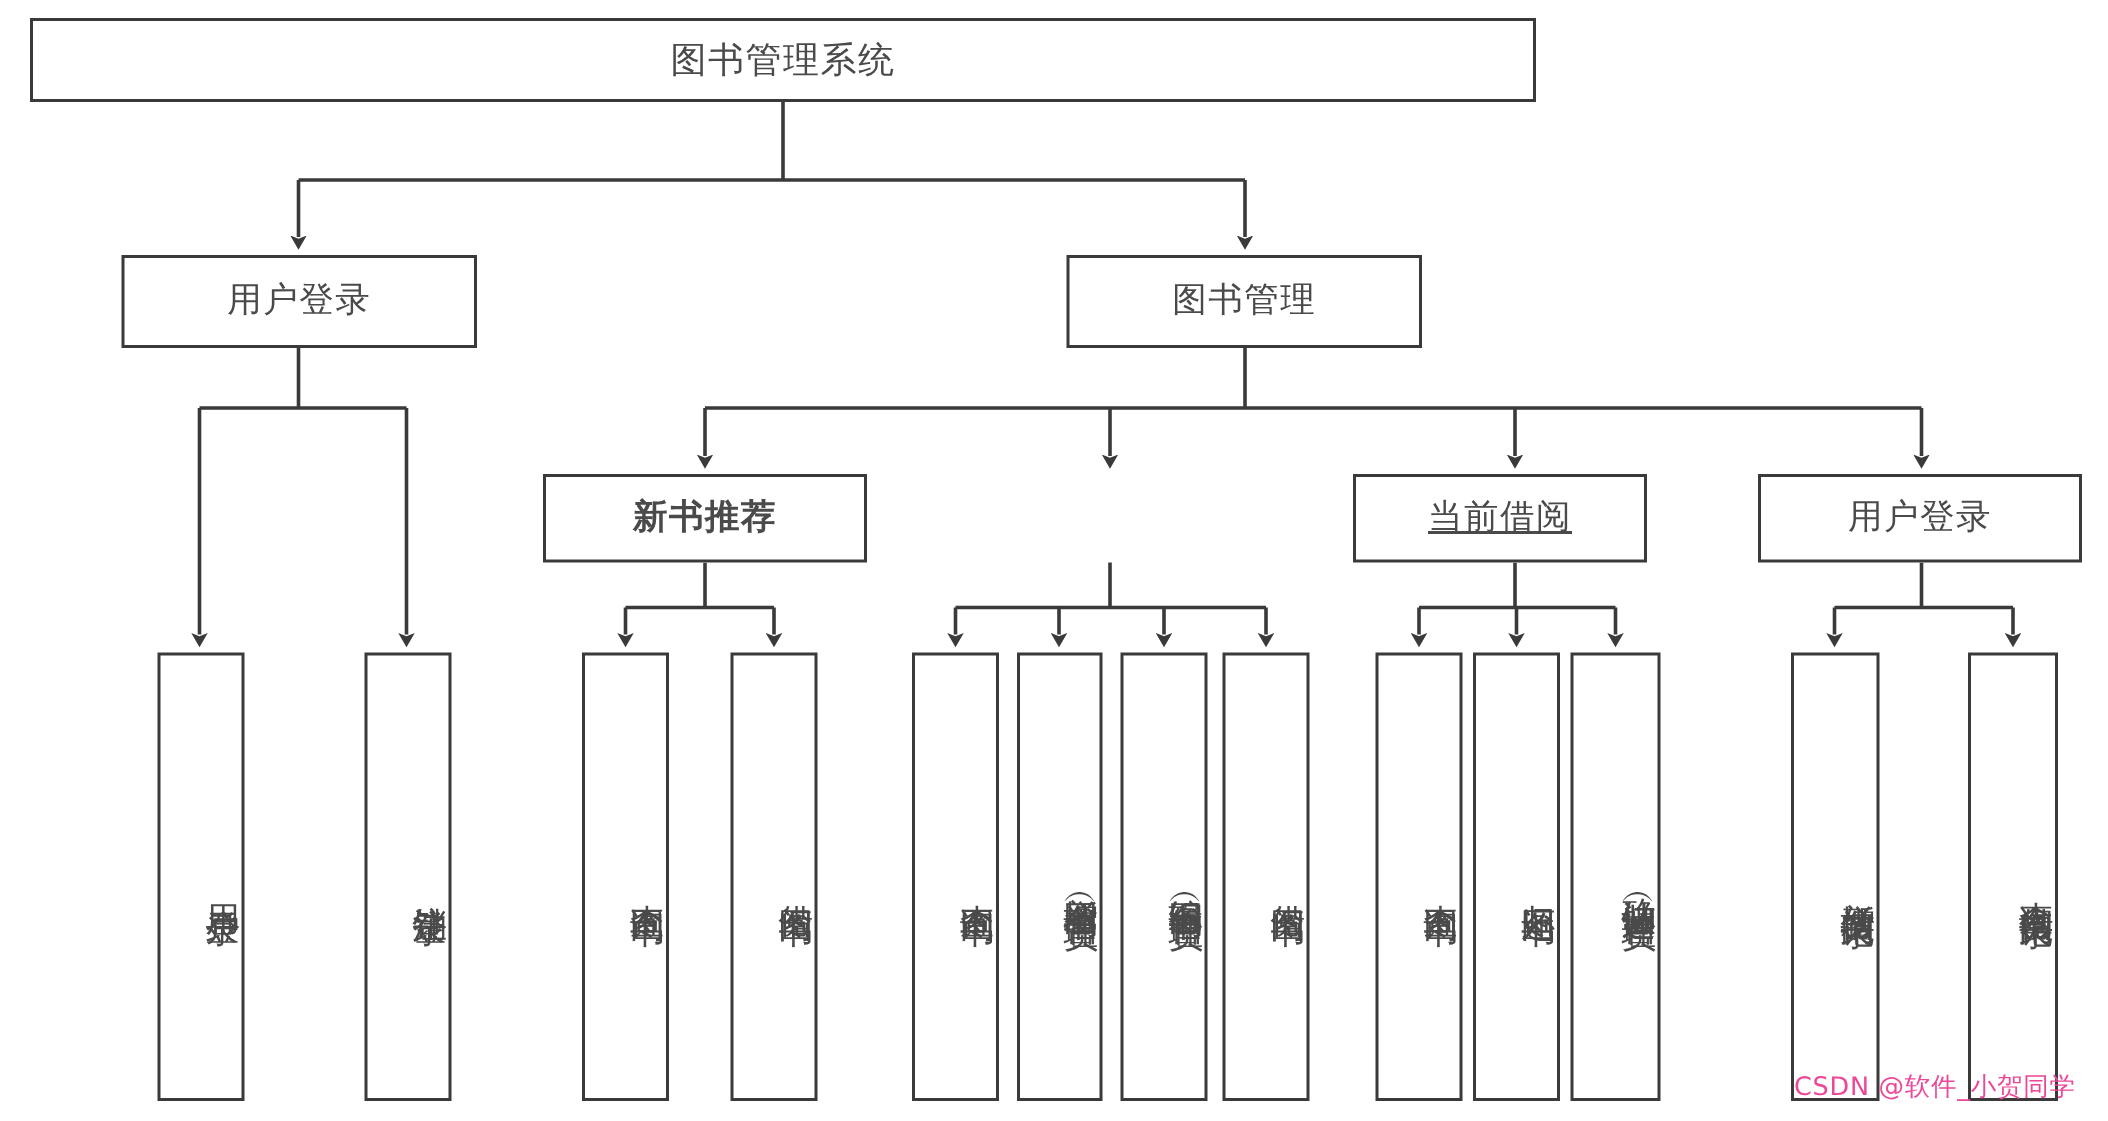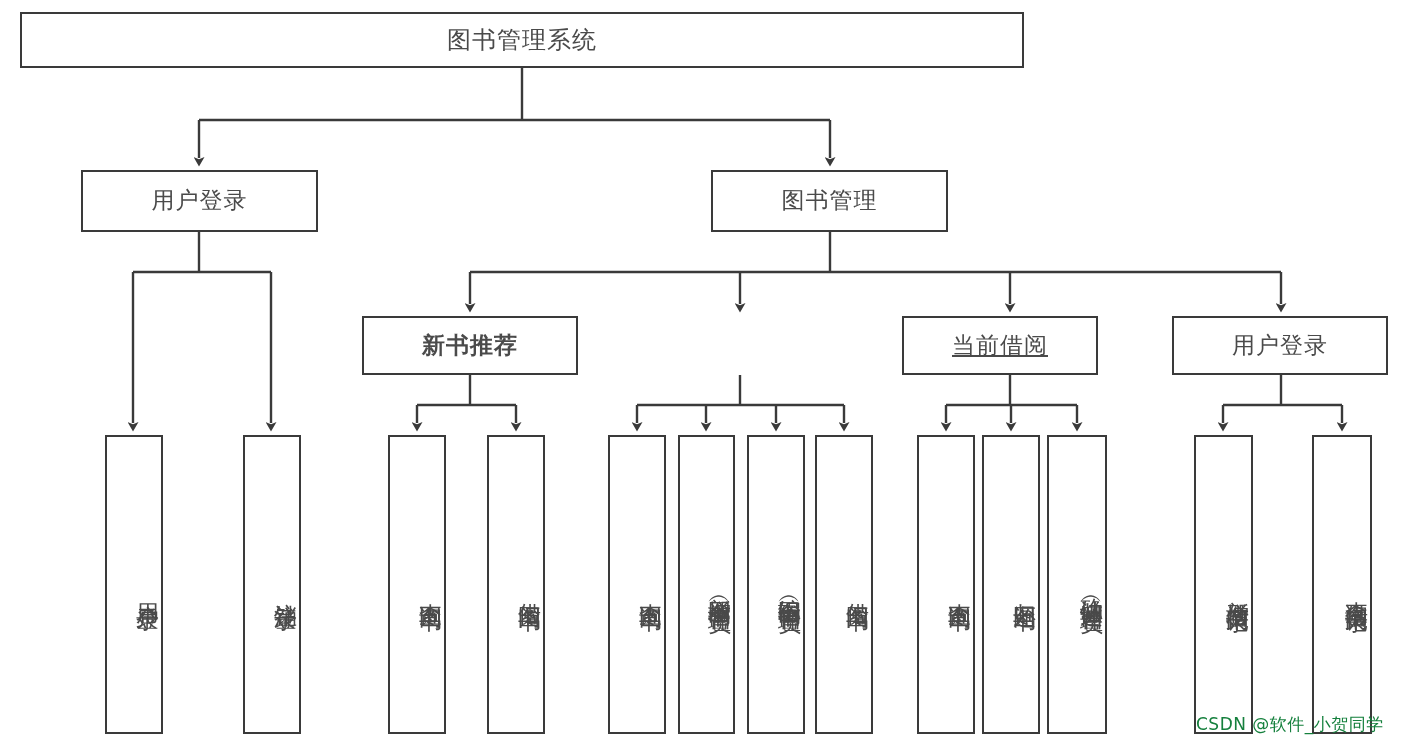--- a/index.html
+++ b/index.html
@@ -53,21 +53,21 @@
     justify-content: center;
   }
   .node.root {
     font-size: 24px;
   }
   .watermark {
     position: absolute;
     left: 1196px;
     top: 713px;
     font-size: 17px;
-    color: #15803d;
+    color: #ec4899;
     white-space: nowrap;
     z-index: 3;
     letter-spacing: 0.5px;
   }
 </style>
 </head>
 <body>
 
 <div id="canvas">
 

